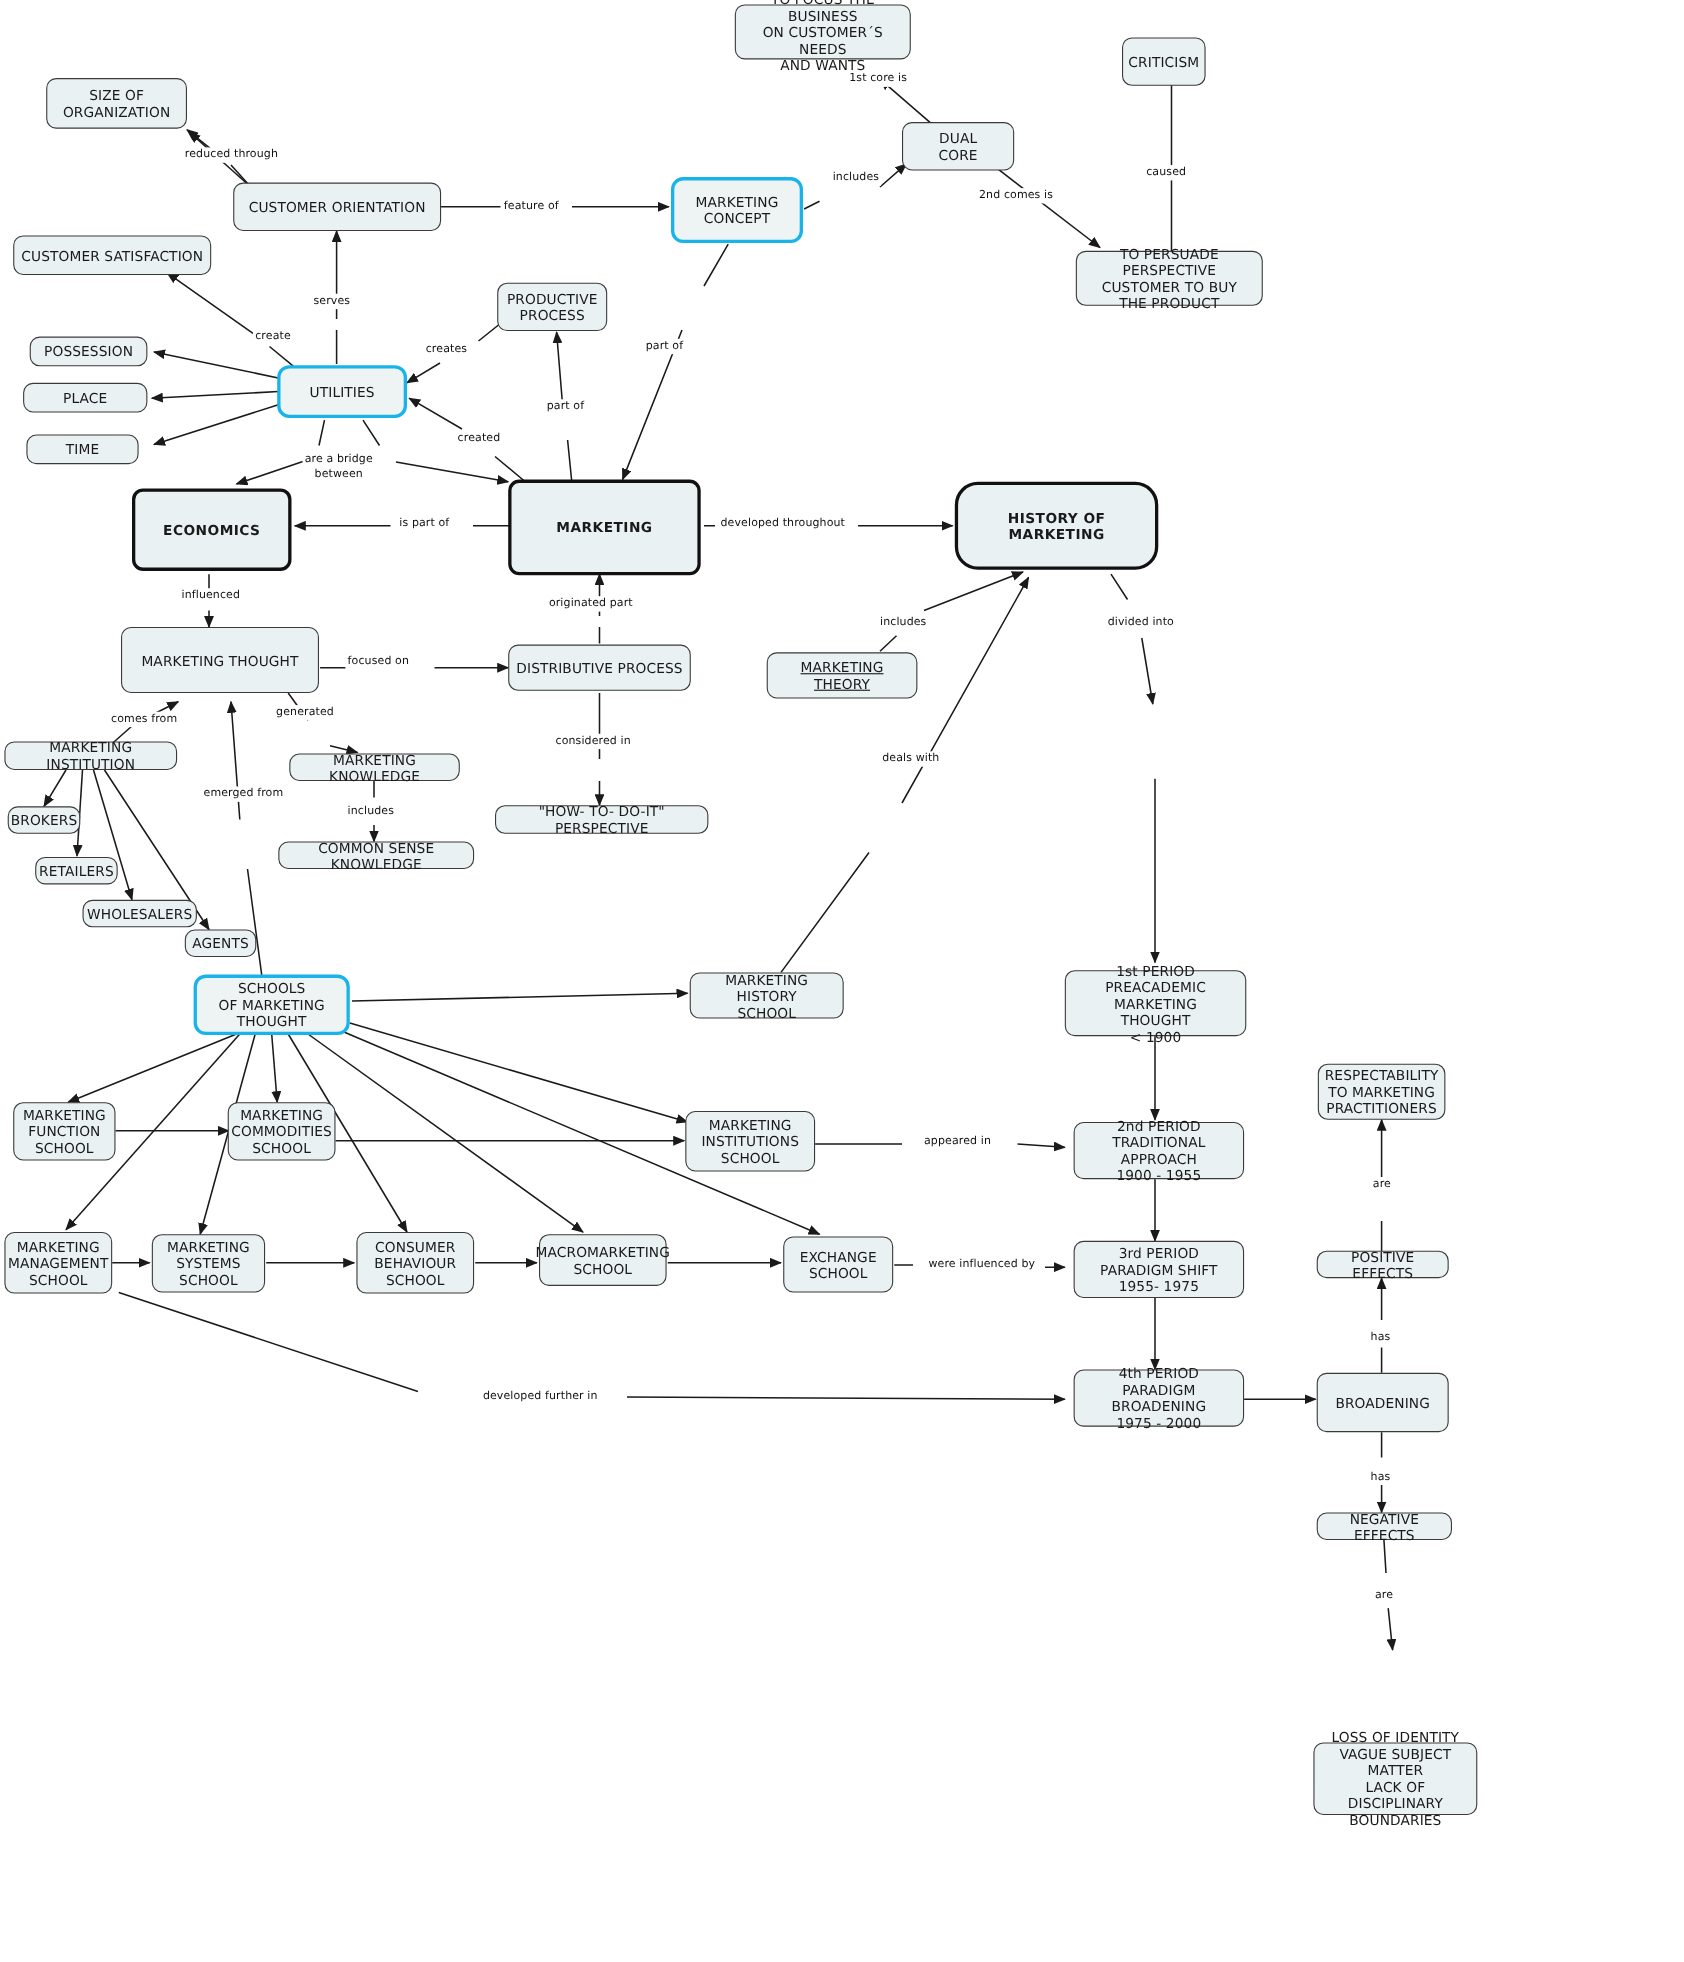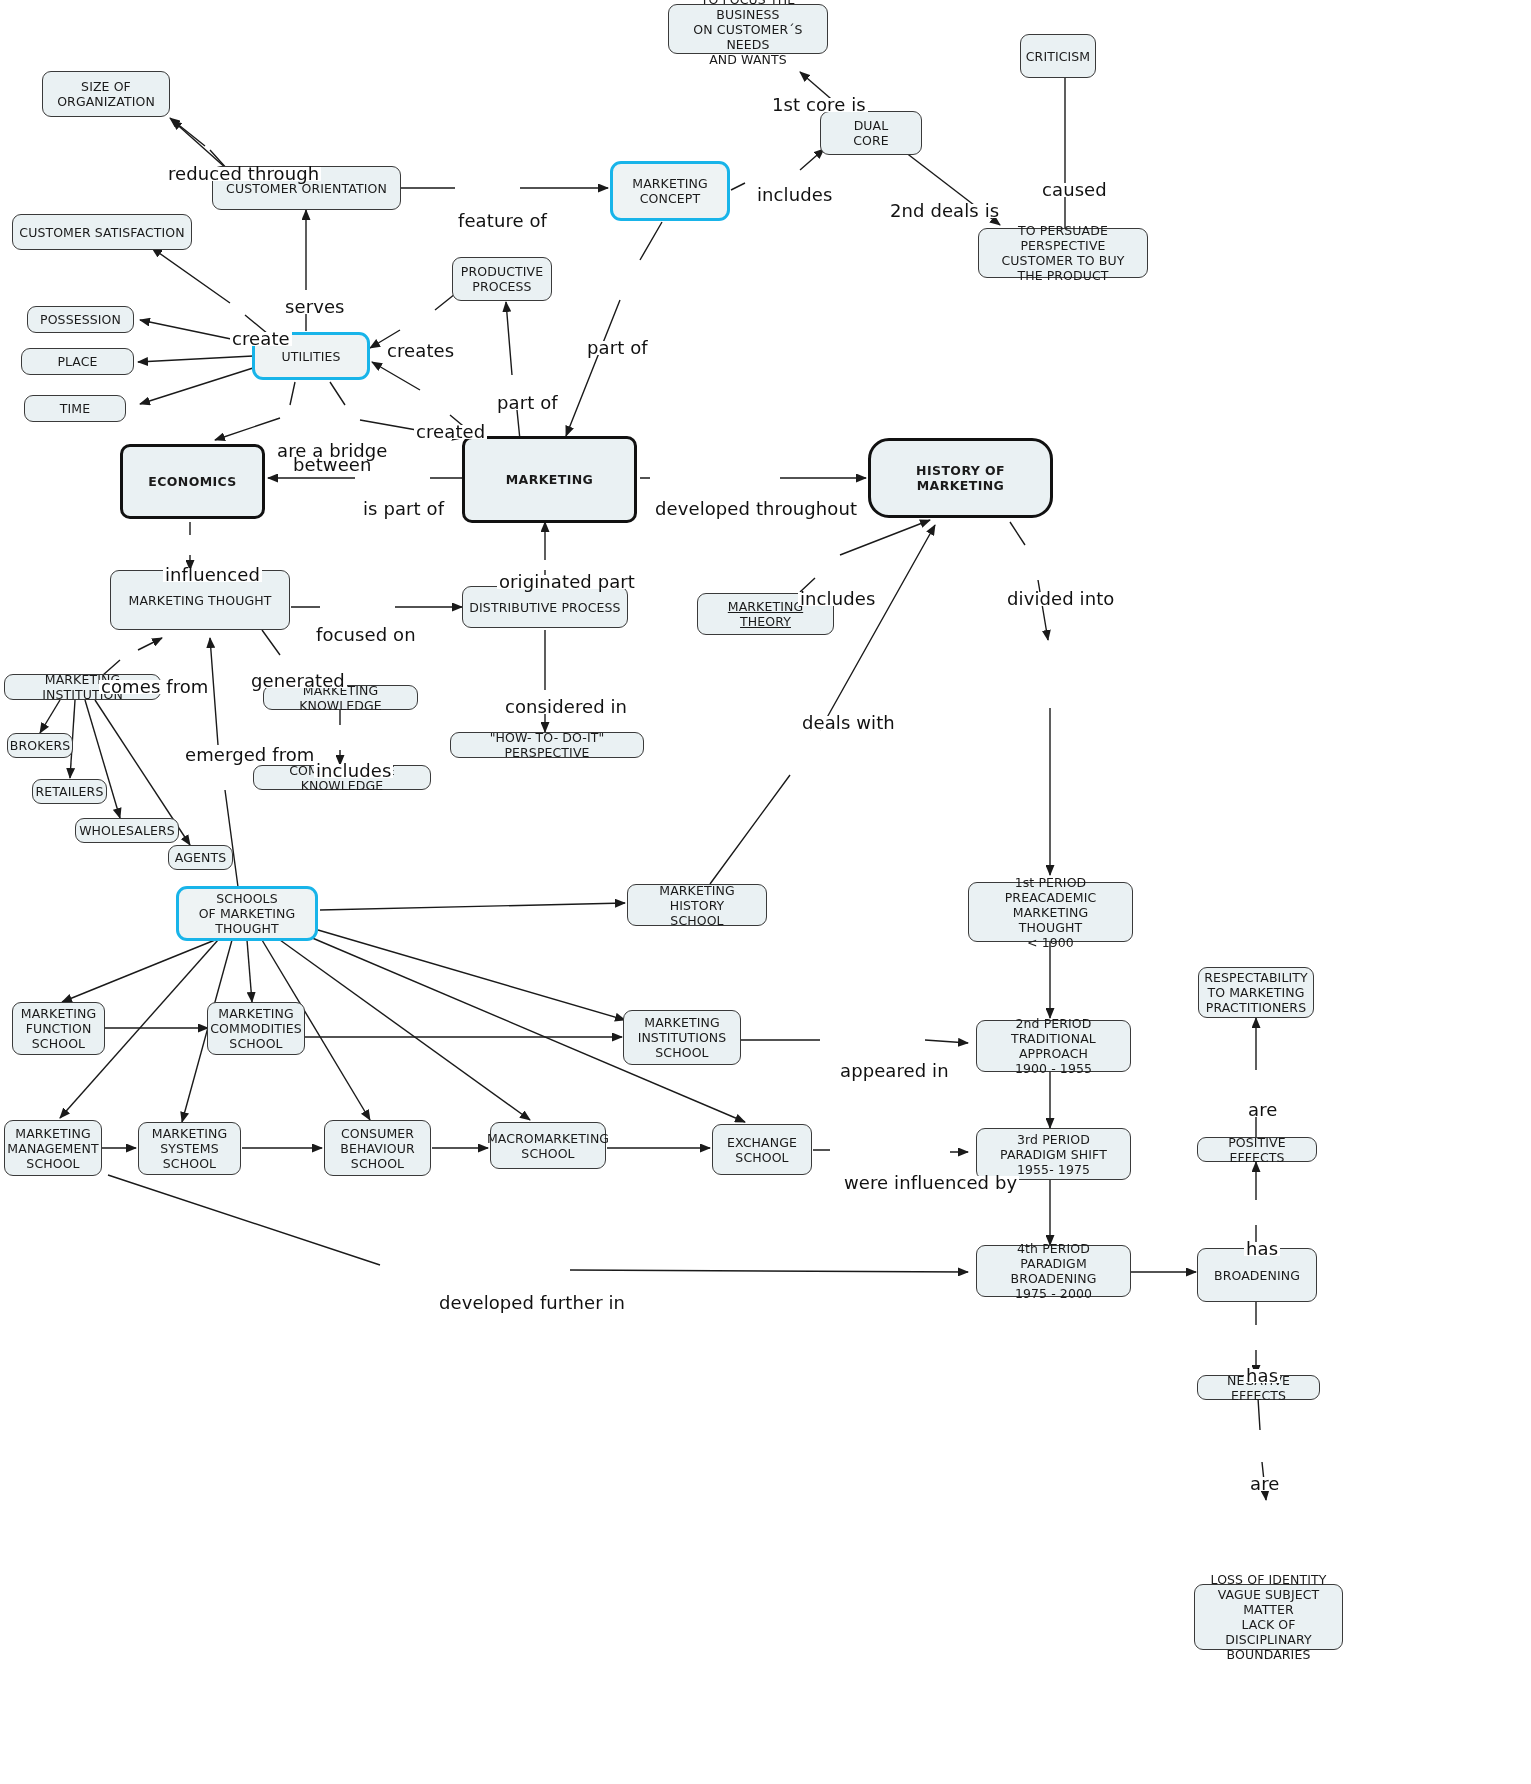--- a/index.html
+++ b/index.html
@@ -49,29 +49,28 @@
   }
   .node.strong {
     border: 3px solid #111111;
     background: #eaf1f3;
     border-radius: 10px;
     font-weight: bold;
     letter-spacing: 0.4px;
   }
   .edge-label {
     position: absolute;
-    font-size: 18px;
+    font-size: 10px;
     line-height: 14px;
     color: #111111;
     background: #ffffff;
     text-align: center;
     white-space: pre-line;
     padding: 0 2px;
     letter-spacing: 0.1px;
-    margin-top: 33px;
   }
 </style>
 </head>
 <body>
 
 <div id="canvas">
 
   <svg class="edges" viewBox="0 0 1531 1784">
     <defs>
       <marker id="ah" markerWidth="11" markerHeight="9" refX="10" refY="4.5" orient="auto" markerUnits="userSpaceOnUse">
@@ -320,21 +319,21 @@
 
   <div class="node" style="left:1194px; top:1584px; width:149px; height:66px;">LOSS OF IDENTITY
 VAGUE SUBJECT MATTER
 LACK OF DISCIPLINARY
 BOUNDARIES</div>
 
   <div class="edge-label" style="left:166px; top:134px;">reduced through</div>
   <div class="edge-label" style="left:456px; top:181px;">feature of</div>
   <div class="edge-label" style="left:755px; top:155px;">includes</div>
   <div class="edge-label" style="left:770px; top:65px;">1st core is</div>
-  <div class="edge-label" style="left:888px; top:171px;">2nd deals is</div>
+  <div class="edge-label" style="left:888px; top:171px;">2nd comes is</div>
   <div class="edge-label" style="left:1040px; top:150px;">caused</div>
   <div class="edge-label" style="left:283px; top:267px;">serves</div>
   <div class="edge-label" style="left:230px; top:299px;">create</div>
   <div class="edge-label" style="left:385px; top:311px;">creates</div>
   <div class="edge-label" style="left:495px; top:363px;">part of</div>
   <div class="edge-label" style="left:585px; top:308px;">part of</div>
   <div class="edge-label" style="left:414px; top:392px;">created</div>
   <div class="edge-label" style="left:275px; top:411px; text-align:center;">are a bridge
 between</div>
   <div class="edge-label" style="left:361px; top:469px;">is part of</div>

